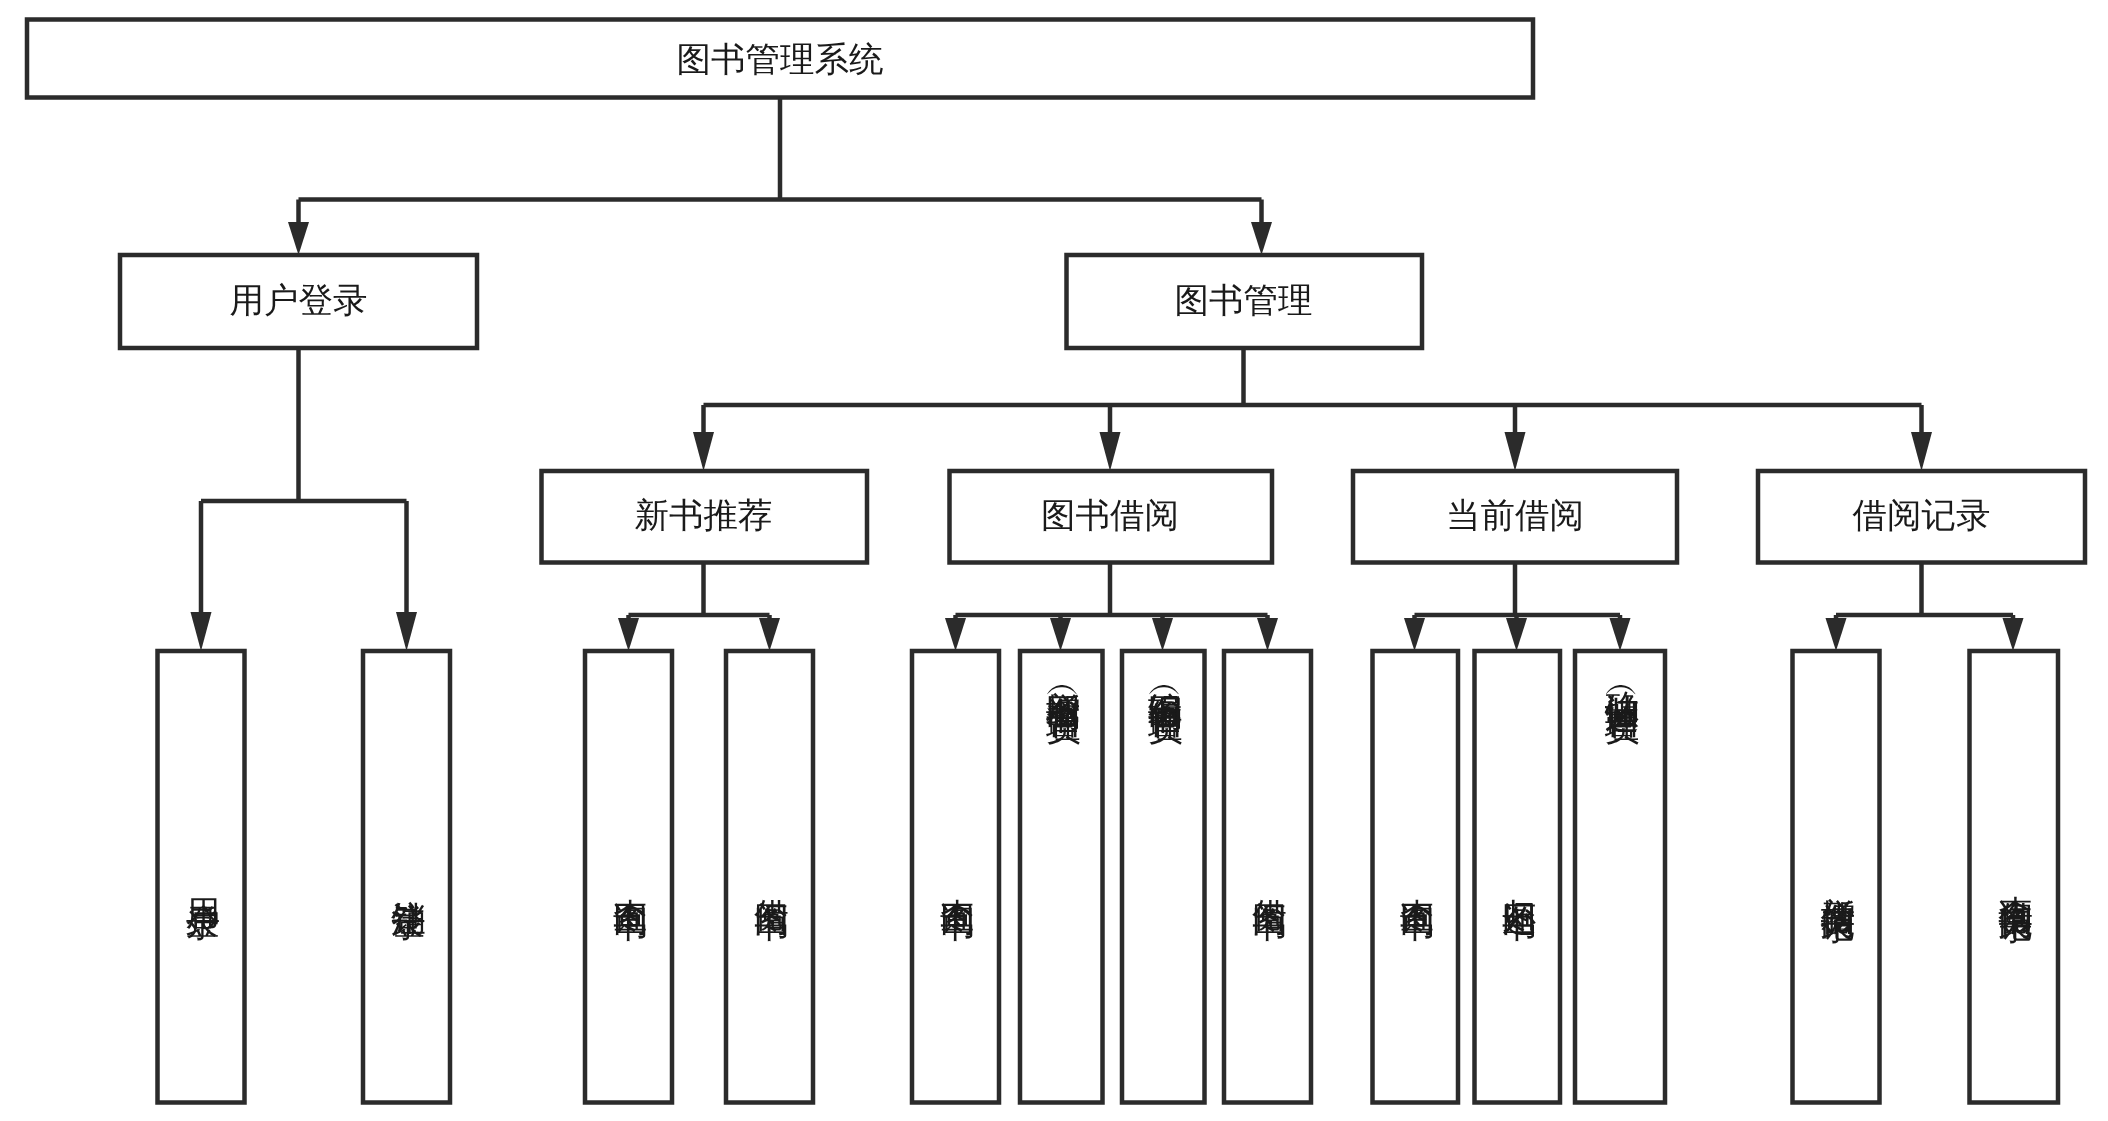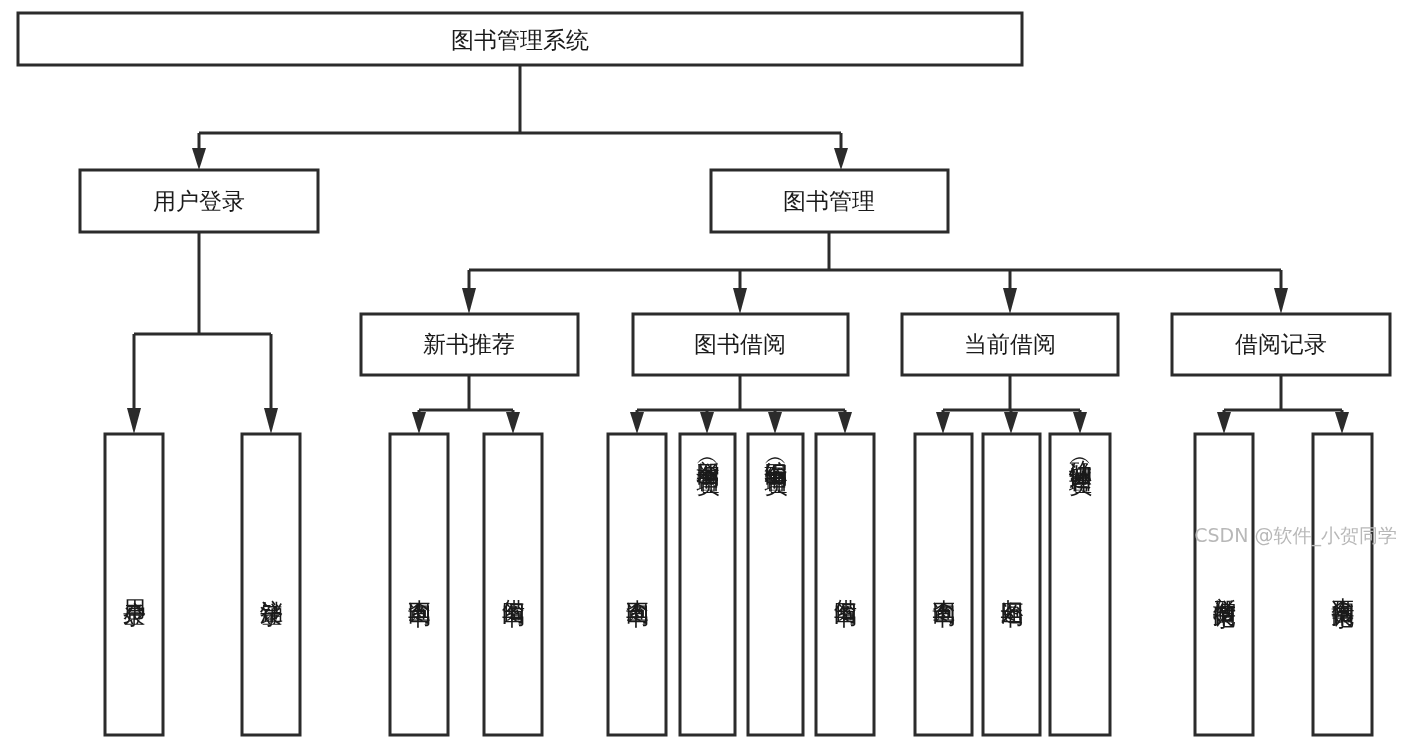--- a/index.html
+++ b/index.html
@@ -268,15 +268,14 @@
   <div class="vlabel-wrap" style="left:1050px; top:434px; width:60px; height:301px; align-items:flex-start;">
     <span class="vlabel-text" style="margin-top:8px;">确认归还（管理员）</span>
   </div>
   <div class="vlabel-wrap" style="left:1195px; top:434px; width:58px; height:301px;">
     <span class="vlabel-text">新增借阅记录</span>
   </div>
   <div class="vlabel-wrap" style="left:1313px; top:434px; width:59px; height:301px;">
     <span class="vlabel-text">查询借阅记录</span>
   </div>
 
-  <div class="watermark">CSDN @软件_小贺同学</div>
 
 </div>
 
 </body></html>

